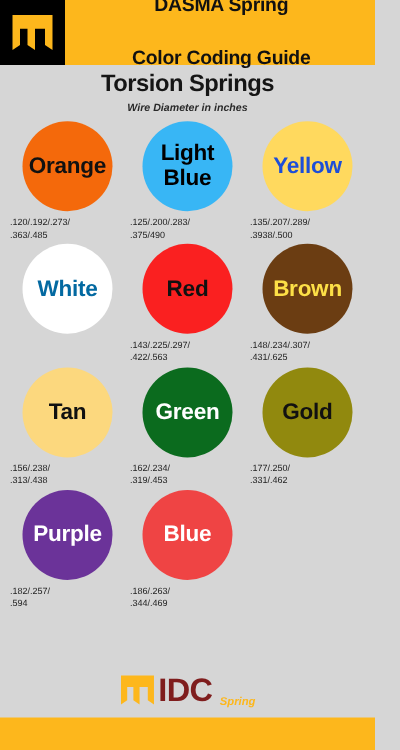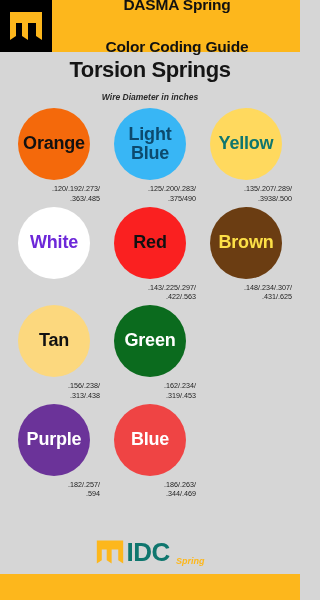--- a/index.html
+++ b/index.html
@@ -51,32 +51,32 @@
     letter-spacing: -0.2px;
     white-space: nowrap;
   }
 
   
   .title-block {
     text-align: center;
     padding-top: 6px;
   }
   .main-title {
-    font-size: 22px;
+    font-size: 19px;
     font-weight: bold;
     color: #151515;
     letter-spacing: -0.4px;
     line-height: 1.1;
   }
   .sub-title {
     font-size: 8.5px;
     font-style: italic;
     font-weight: bold;
     color: #2a2a2a;
-    margin-top: 10px;
+    margin-top: 2px;
   }
 
   
   .grid {
     padding: 6px 6px 0 6px;
   }
   .row {
     display: flex;
     justify-content: flex-start;
     margin-bottom: 3px;
@@ -101,21 +101,21 @@
   }
   .circle-label {
     font-size: 18px;
     font-weight: bold;
     line-height: 1.08;
     letter-spacing: -0.2px;
   }
   .caption {
     font-size: 7.2px;
     color: #1d1d1d;
-    text-align: right;
+    text-align: left;
     line-height: 1.35;
     margin-top: 4px;
     width: 92px;
   }
 
   
   .footer {
     position: absolute;
     left: 0;
     right: 0;
@@ -176,42 +176,42 @@
       <div class="circle" style="background: rgb(244, 105, 11);">
         <span class="circle-label" style="color: rgb(17, 17, 17);">Orange</span>
       </div>
       <div class="caption">
         <div>.120/.192/.273/</div>
         <div>.363/.485</div>
       </div>
     </div>
     <div class="cell">
       <div class="circle" style="background: rgb(56, 182, 245);">
-        <span class="circle-label" style="color: #0c4a6e;">Light Blue</span>
+        <span class="circle-label" style="color: #000000;">Light Blue</span>
       </div>
       <div class="caption">
         <div>.125/.200/.283/</div>
         <div>.375/490</div>
       </div>
     </div>
     <div class="cell">
       <div class="circle" style="background: rgb(255, 217, 94);">
-        <span class="circle-label" style="color: #0f766e;">Yellow</span>
+        <span class="circle-label" style="color: #1d4ed8;">Yellow</span>
       </div>
       <div class="caption">
         <div>.135/.207/.289/</div>
         <div>.3938/.500</div>
       </div>
     </div>
   </div>
 
   <div class="row">
     <div class="cell">
       <div class="circle" style="background: rgb(255, 255, 255);">
-        <span class="circle-label" style="color: #6d28d9;">White</span>
+        <span class="circle-label" style="color: #0369a1;">White</span>
       </div>
     </div>
     <div class="cell">
       <div class="circle" style="background: rgb(250, 32, 32);">
         <span class="circle-label" style="color: rgb(17, 17, 17);">Red</span>
       </div>
       <div class="caption">
         <div>.143/.225/.297/</div>
         <div>.422/.563</div>
       </div>
@@ -237,20 +237,29 @@
         <div>.313/.438</div>
       </div>
     </div>
     <div class="cell">
       <div class="circle" style="background: rgb(11, 107, 30);">
         <span class="circle-label" style="color: rgb(255, 255, 255);">Green</span>
       </div>
       <div class="caption">
         <div>.162/.234/</div>
         <div>.319/.453</div>
+      </div>
+    </div>
+    <div class="cell">
+      <div class="circle" style="background: rgb(145, 137, 14);">
+        <span class="circle-label" style="color: rgb(17, 17, 17);">Gold</span>
+      </div>
+      <div class="caption">
+        <div>.177/.250/</div>
+        <div>.331/.462</div>
       </div>
     </div>
   </div>
 
   <div class="row">
     <div class="cell">
       <div class="circle" style="background: rgb(107, 51, 153);">
         <span class="circle-label" style="color: #ffffff;">Purple</span>
       </div>
       <div class="caption">
@@ -270,17 +279,17 @@
     <div class="cell"></div>
   </div>
 
 </div>
 
 <div class="footer">
   <div class="footer-logo">
     <svg width="28" height="26" viewBox="0 0 34 30">
       <path d="M1 1 H33 V29 L27 25 V12 H19 V29 L13 25 V12 H7 V25 L1 29 Z" fill="#fdb71c"></path>
     </svg>
-    <span class="footer-idc" style="color: #0f766e;">IDC</span>
+    <span class="footer-idc" style="color: #7f1d1d;">IDC</span>
     <span class="footer-spring" style="color: rgb(253, 183, 28);">Spring</span>
   </div>
   <div class="footer-bar" style="background: rgb(253, 183, 28);"></div>
 </div>
 
 </body></html>

